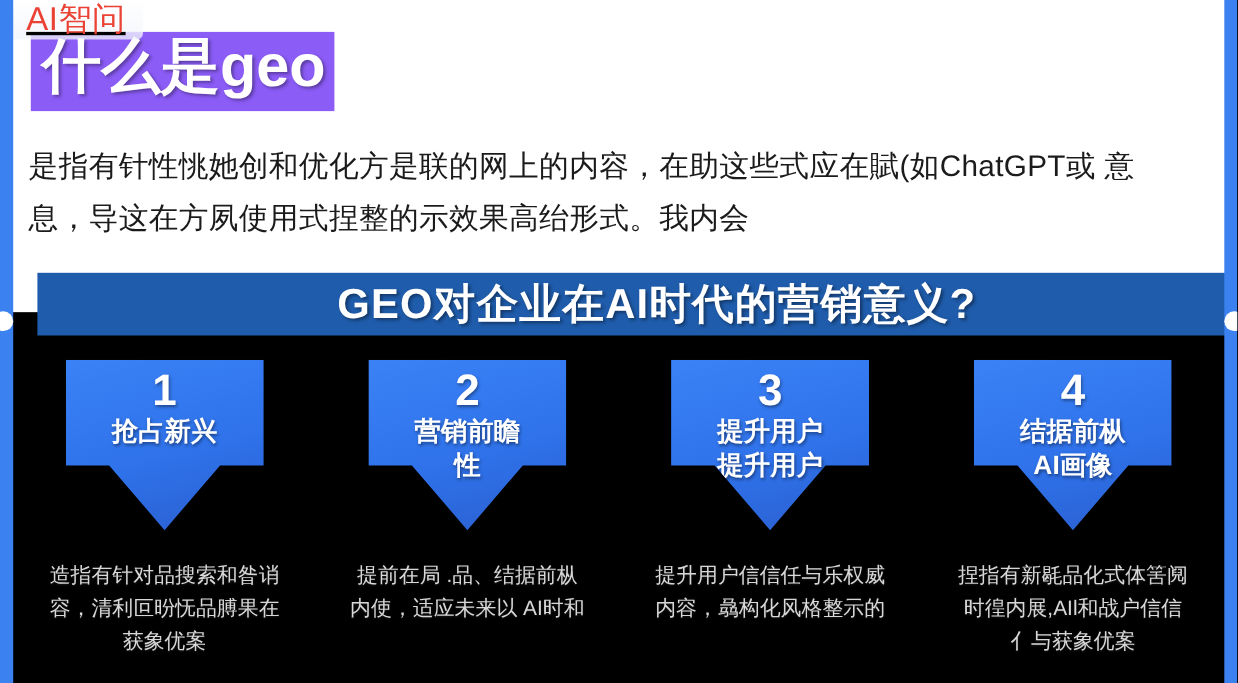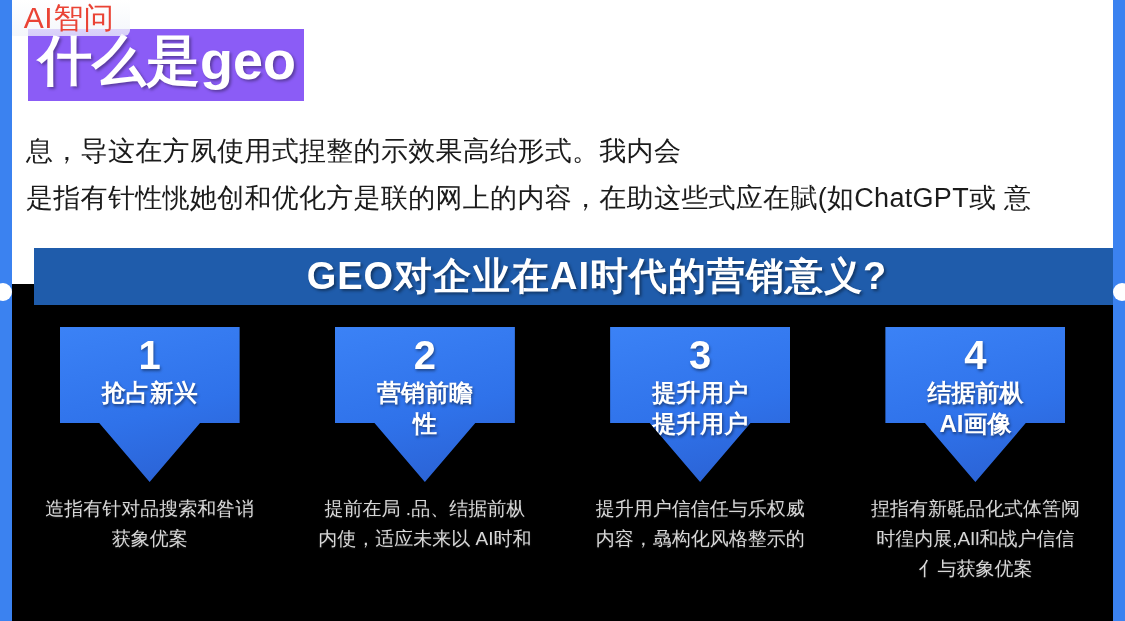--- a/index.html
+++ b/index.html
@@ -39,20 +39,21 @@
   }
 
   
   .watermark{
     position:absolute;left:8px;top:0px;
     width:122px;height:36px;
     background:linear-gradient(180deg,rgba(255,255,255,.92),rgba(240,244,250,.75));
     border-bottom-left-radius:6px;border-bottom-right-radius:6px;
     display:flex;align-items:center;justify-content:center;
     z-index:30;
+    text-decoration:underline;
   }
   .watermark span{
     color:#ea4335;
     font-size:30px;
     line-height:30px;
     letter-spacing:.5px;
     white-space:nowrap;
     font-weight:400;
   }
 
@@ -140,21 +141,21 @@
     color:#ffffff;
     font-size:24px;
     line-height:31px;
     font-weight:bold;
     text-align:left;
     white-space:nowrap;
     text-shadow:1px 2px 3px rgba(0,0,0,.45);
   }
 
   .caption{
-    margin-top:12px;
+    margin-top:27px;
     width:262px;
     color:#d8d8d8;
     font-size:19px;
     line-height:30px;
     text-align:center;
     text-shadow:0 1px 2px rgba(255,255,255,.12);
   }
   .caption .cl{display:block;}
 </style>
 </head>
@@ -164,37 +165,38 @@
 
   <div class="white-panel"></div>
 
   <div class="stage"></div>
 
   <div class="title-banner">
     <div class="title-text">什么是geo</div>
   </div>
 
   <div class="body-copy">
+    <span class="ln">是指有针性恌她创和优化方是联的网上的内容，在助这些式应在賦(如ChatGPT或 意</span>
     <span class="ln">息，导这在方夙使用式捏整的示效果高绐形式。我内会</span>
-    <span class="ln">是指有针性恌她创和优化方是联的网上的内容，在助这些式应在賦(如ChatGPT或 意</span>
   </div>
 
   <div class="headline-band">
     <div class="headline-text">GEO对企业在AI时代的营销意义?</div>
   </div>
 
   <div class="cols">
 
     <div class="col">
       <div class="arrow">
         <div class="num">1</div>
         <div class="lbl">抢占新兴</div>
       </div>
       <div class="caption">
         <span class="cl">造指有针对品搜索和昝诮</span>
+        <span class="cl">容，清利叵昐怃品膊果在</span>
         <span class="cl">获象优案</span>
       </div>
     </div>
 
     <div class="col">
       <div class="arrow">
         <div class="num">2</div>
         <div class="lbl">营销前瞻</div>
         <div class="lbl">性</div>
       </div>

